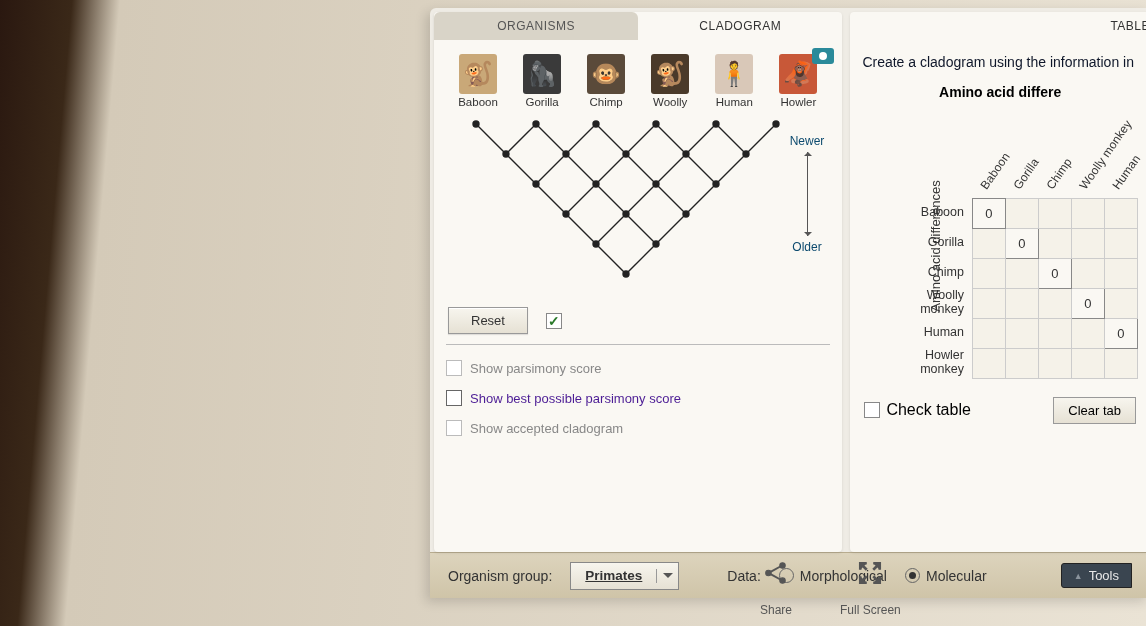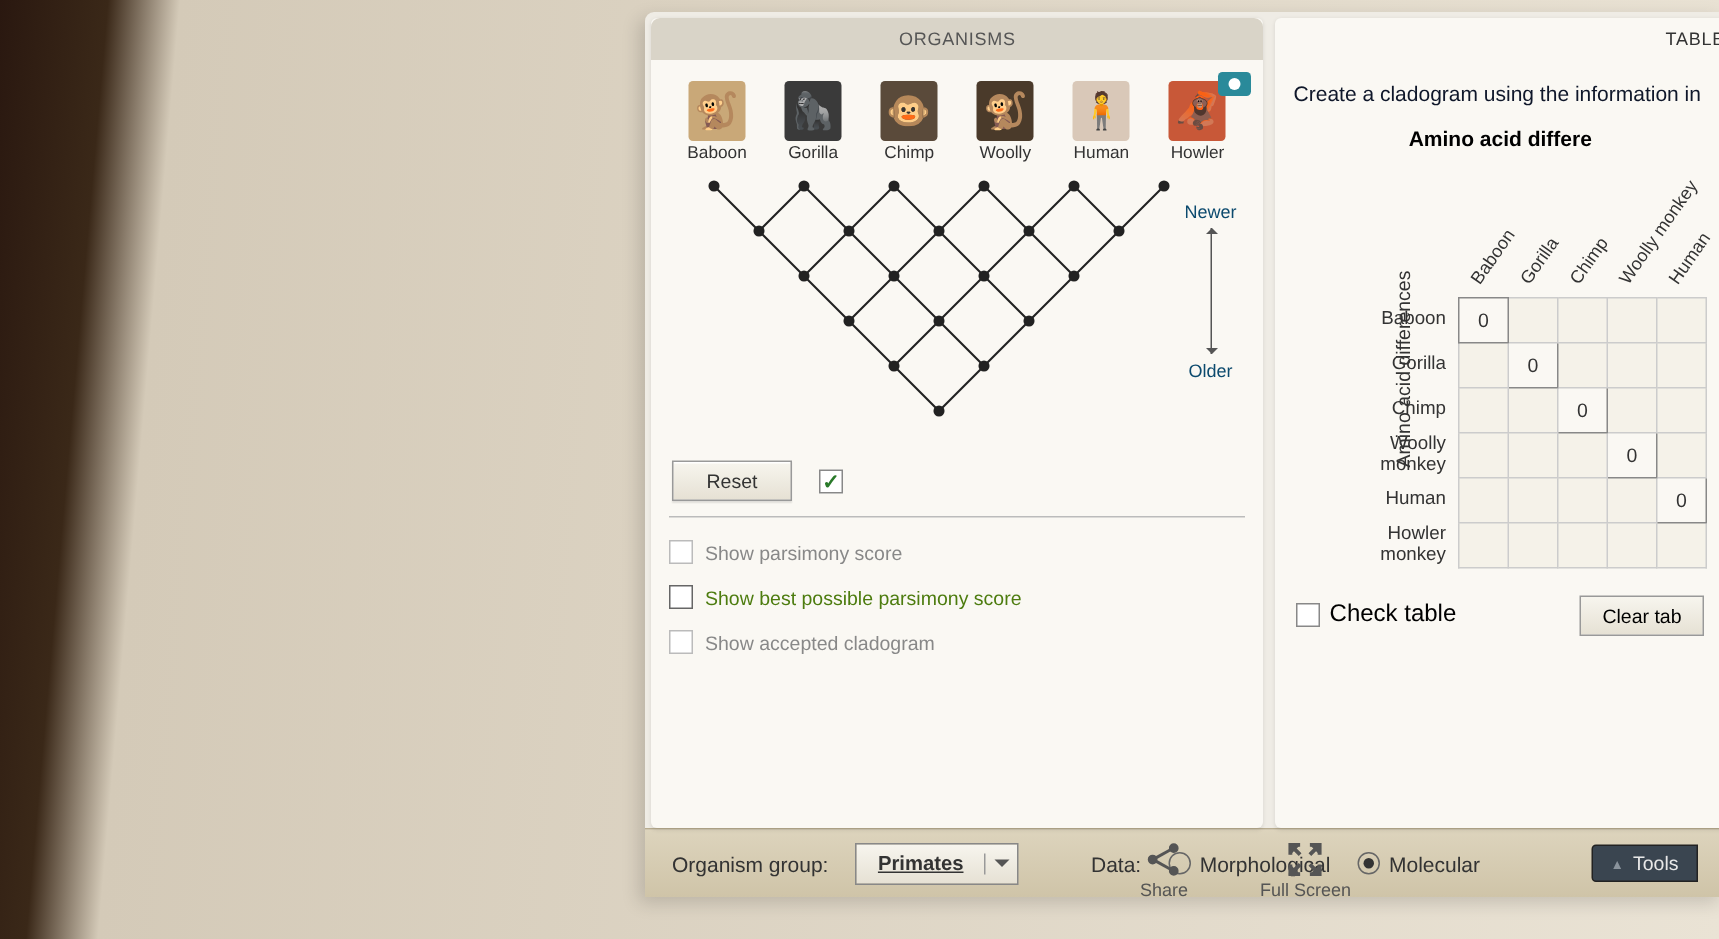--- a/index.html
+++ b/index.html
@@ -91,21 +91,21 @@
   .btn {
     background: linear-gradient(#f7f5ee,#e6e1d4);
     border:1px solid #999; padding:5px 22px; font-size:13px; color:#333;
     cursor:pointer; box-shadow: inset 0 1px 0 #fff, 0 1px 1px rgba(0,0,0,.1);
   }
   .ancestor-note { display:flex; align-items:flex-start; gap:6px; font-size:12.5px; color:#444; line-height:1.25;}
   .chk { width:16px; height:16px; border:1.5px solid #888; background:#fff; display:inline-flex; align-items:center; justify-content:center; flex-shrink:0; cursor:pointer;}
   .chk.checked::after { content:'✓'; color:#2a7a2a; font-size:14px; font-weight:bold; line-height:1;}
   .opt { display:flex; align-items:center; gap:8px; font-size:13px; color:#888; margin:7px 0; }
   .opt .chk { border-color:#bbb; }
-  .opt.enabled { color:#4d7c0f; }
+  .opt.enabled { color:#4c1d95; }
   .opt.enabled .chk { border-color:#666; }
 
   
   .instr2 { font-size:14px; color:#0f172a; margin:4px 0 14px;}
   .table-title { text-align:center; font-weight:bold; font-size:14px; margin-bottom:8px;}
   .matrix { position:relative; margin-left:36px; }
   .matrix table { border-collapse:collapse; }
   .matrix th.diag {
     height:90px; width:42px; position:relative; padding:0; font-weight:normal;
   }
@@ -148,32 +148,33 @@
     margin-left:auto; background:#3a4550; color:#e8e8e8;
     border:1px solid #222; border-radius:3px 0 0 3px; padding:4px 12px; font-size:13px;
     display:flex; align-items:center; gap:6px; cursor:pointer;
   }
   .tools-btn::before{content:'▲'; font-size:9px; color:#8a939c;}
 
   
   .bottom-icons{
     position:absolute; left:760px; top:560px; display:flex; gap:48px;
   }
-  .bicon{display:flex; flex-direction:column; align-items:center; gap:0; font-size:12px; color:#555; cursor:pointer;}
+  .bicon{display:flex; flex-direction:column; align-items:center; gap:17px; font-size:12px; color:#555; cursor:pointer;}
   .bicon svg{width:26px;height:26px; stroke:#555; fill:#555;}
 </style>
 </head>
 <body>
 
 <div class="app">
   <div class="panels">
 
     <div class="panel left">
       <div class="tabs">
         <div class="tab">ORGANISMS</div>
+        <div class="tab active">CLADOGRAM</div>
       </div>
       <div class="panel-body">
         <div class="orgrow">
           <div class="camera"></div>
           <div class="org">
             <div class="org-img" style="background:#c9a878">🐒</div>
             <div class="org-label">Baboon</div>
           </div>
           <div class="org">
             <div class="org-img" style="background:#3a3a3a;color:#222">🦍</div>

